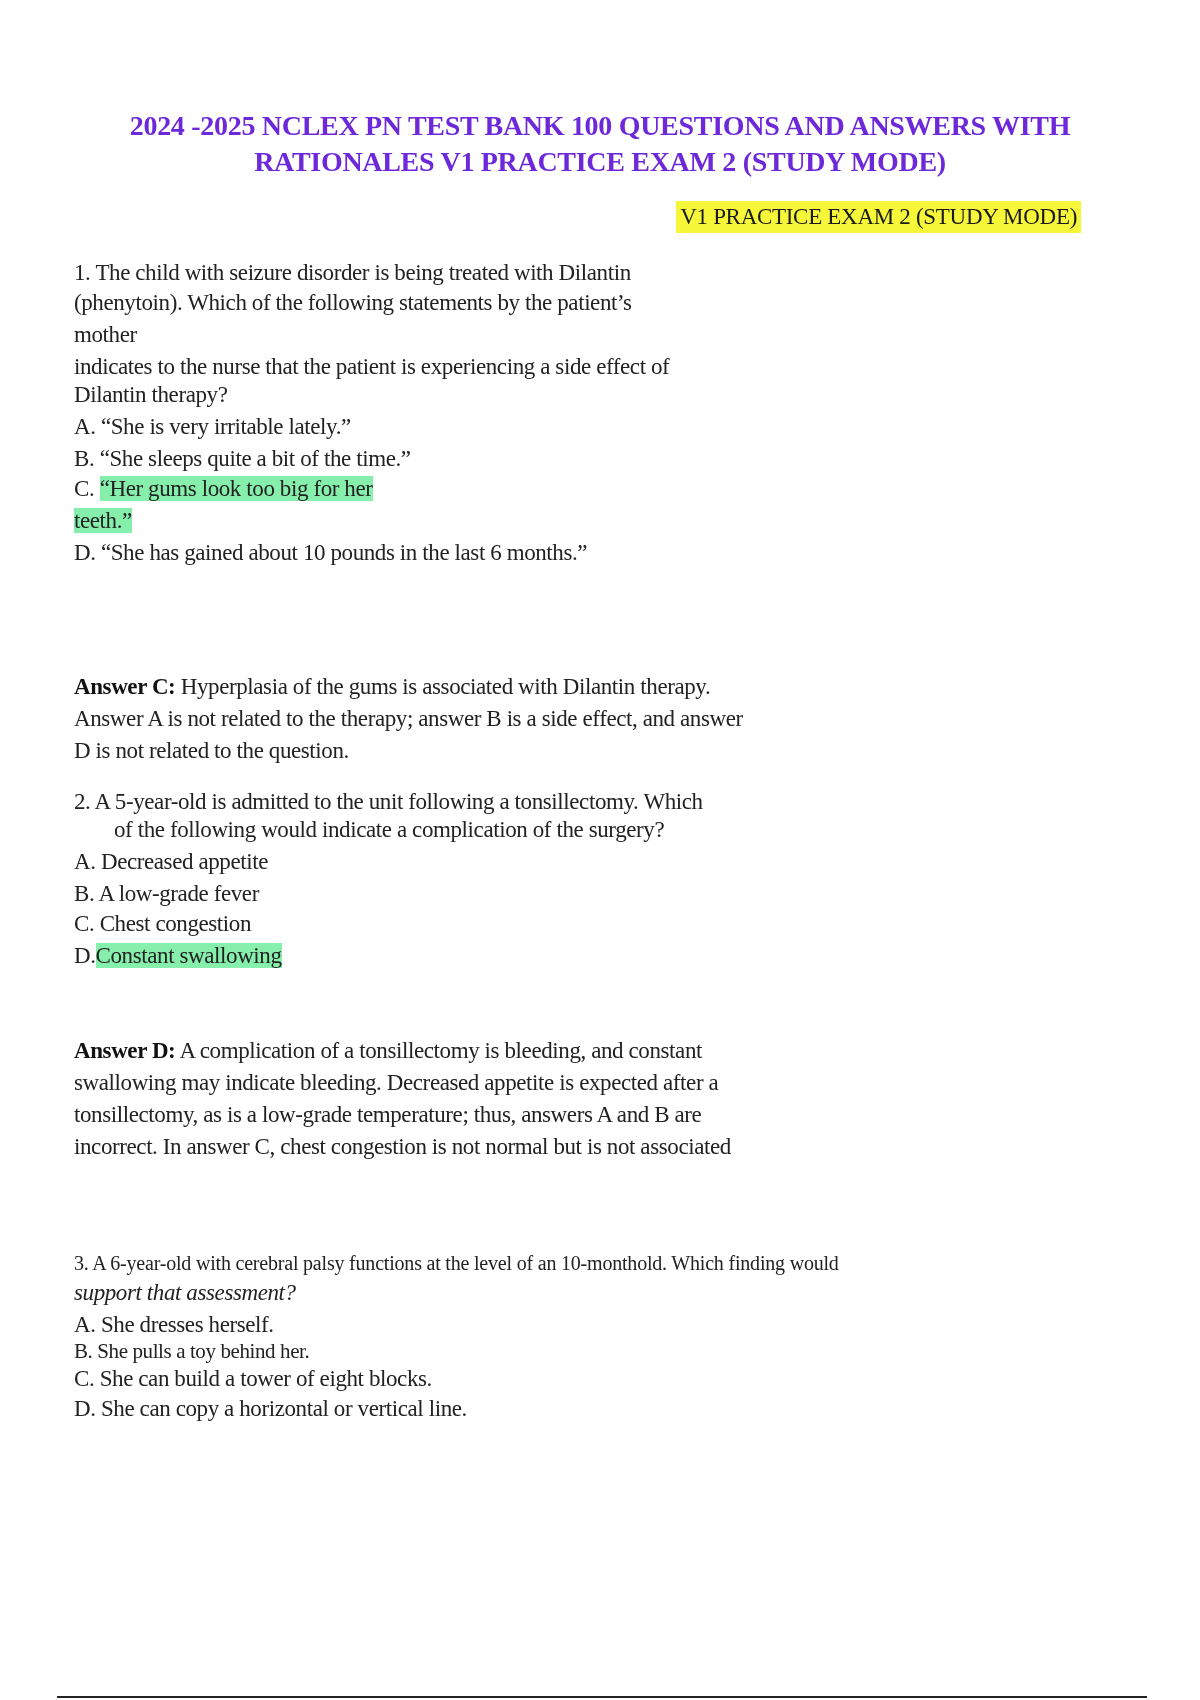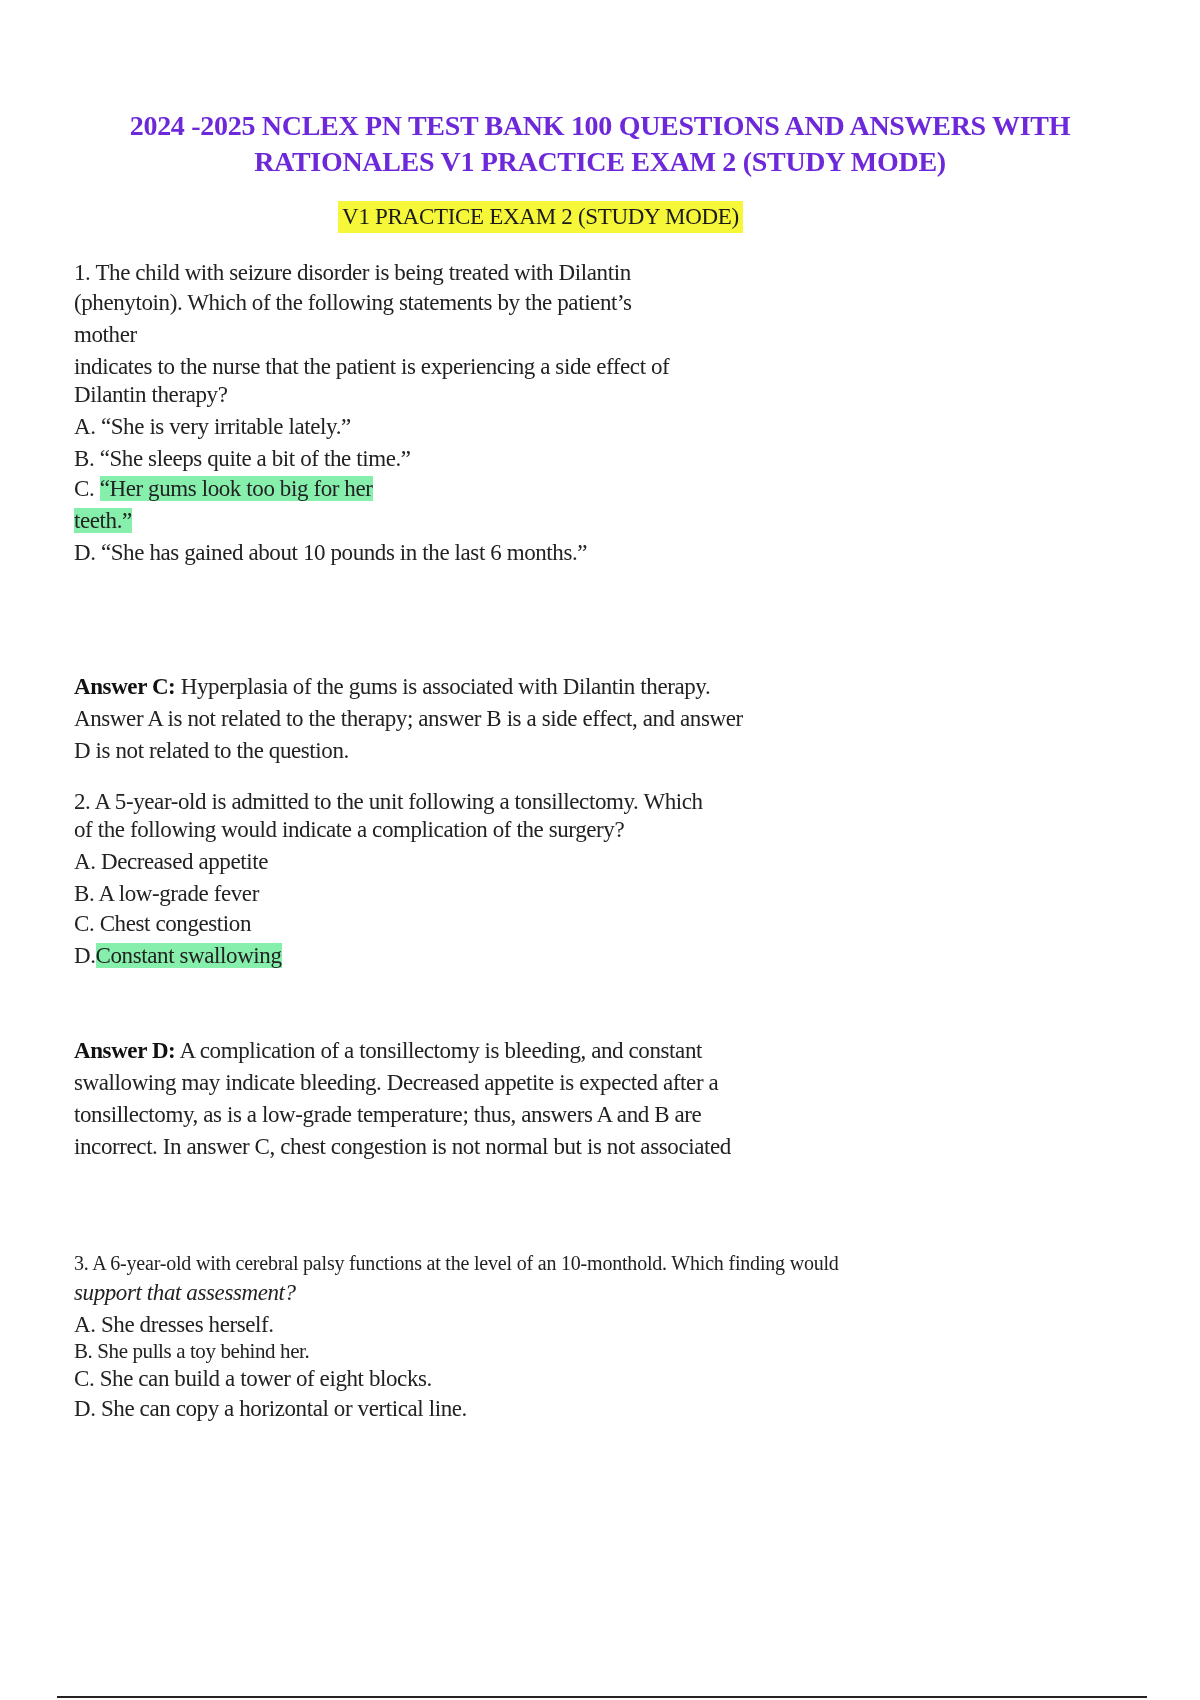--- a/index.html
+++ b/index.html
@@ -31,21 +31,21 @@
       font-size: 28px;
       line-height: 36px;
       letter-spacing: -0.3px;
       color: #6d28d9;
     }
     .subtitle-wrap {
       position: absolute;
       left: 0;
       top: 201px;
       width: 1081px;
-      text-align: center;
+      text-align: right;
     }
     .subtitle {
       display: inline-block;
       background: #f7f73a;
       font-size: 23px;
       line-height: 32px;
       padding: 0 4px;
       color: #1a1a1a;
       letter-spacing: -0.3px;
     }
@@ -123,21 +123,21 @@
   <div class="block" style="top:671px;">
     <p>
       <span class="ans-label">Answer C:</span><span> Hyperplasia of the gums is associated with Dilantin therapy.</span>
     </p>
     <p>Answer A is not related to the therapy; answer B is a side effect, and answer</p>
     <p>D is not related to the question.</p>
   </div>
 
   <div class="block" style="top:786px;">
     <p>2. A 5-year-old is admitted to the unit following a tonsillectomy. Which</p>
-    <p style="margin-top:-4px;">of the following would indicate a complication of the surgery?</p>
+    <p style="margin-top:-4px;margin-left:40px;">of the following would indicate a complication of the surgery?</p>
     <p>
       <span>A.</span>
       <span>Decreased appetite</span>
     </p>
     <p>
       <span>B.</span>
       <span>A low-grade fever</span>
     </p>
     <p style="margin-top:-2px;">
       <span>C.</span>

